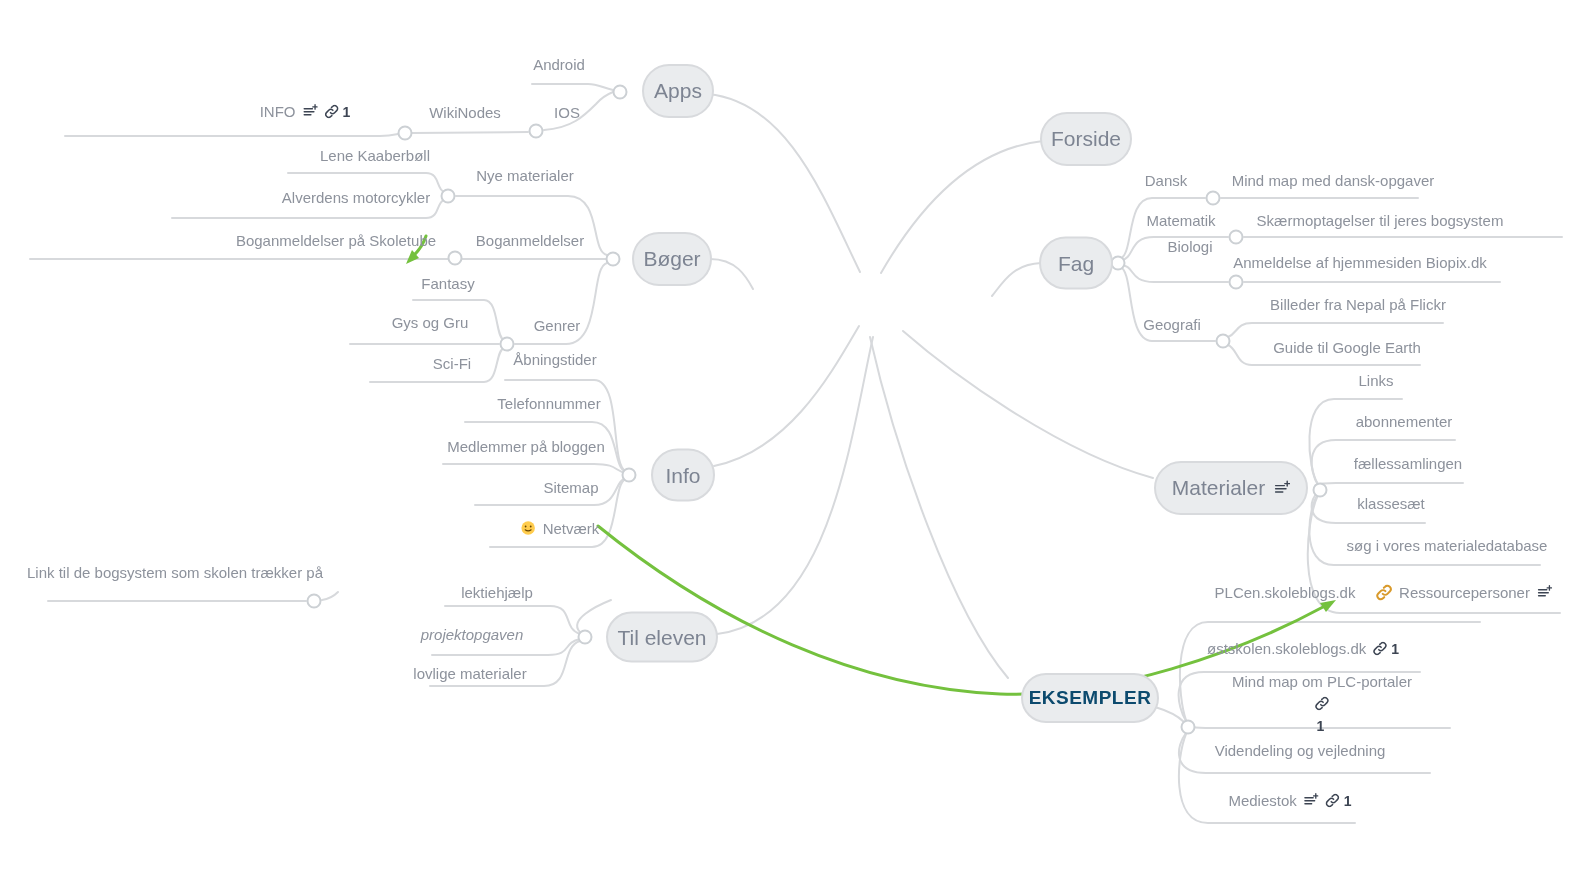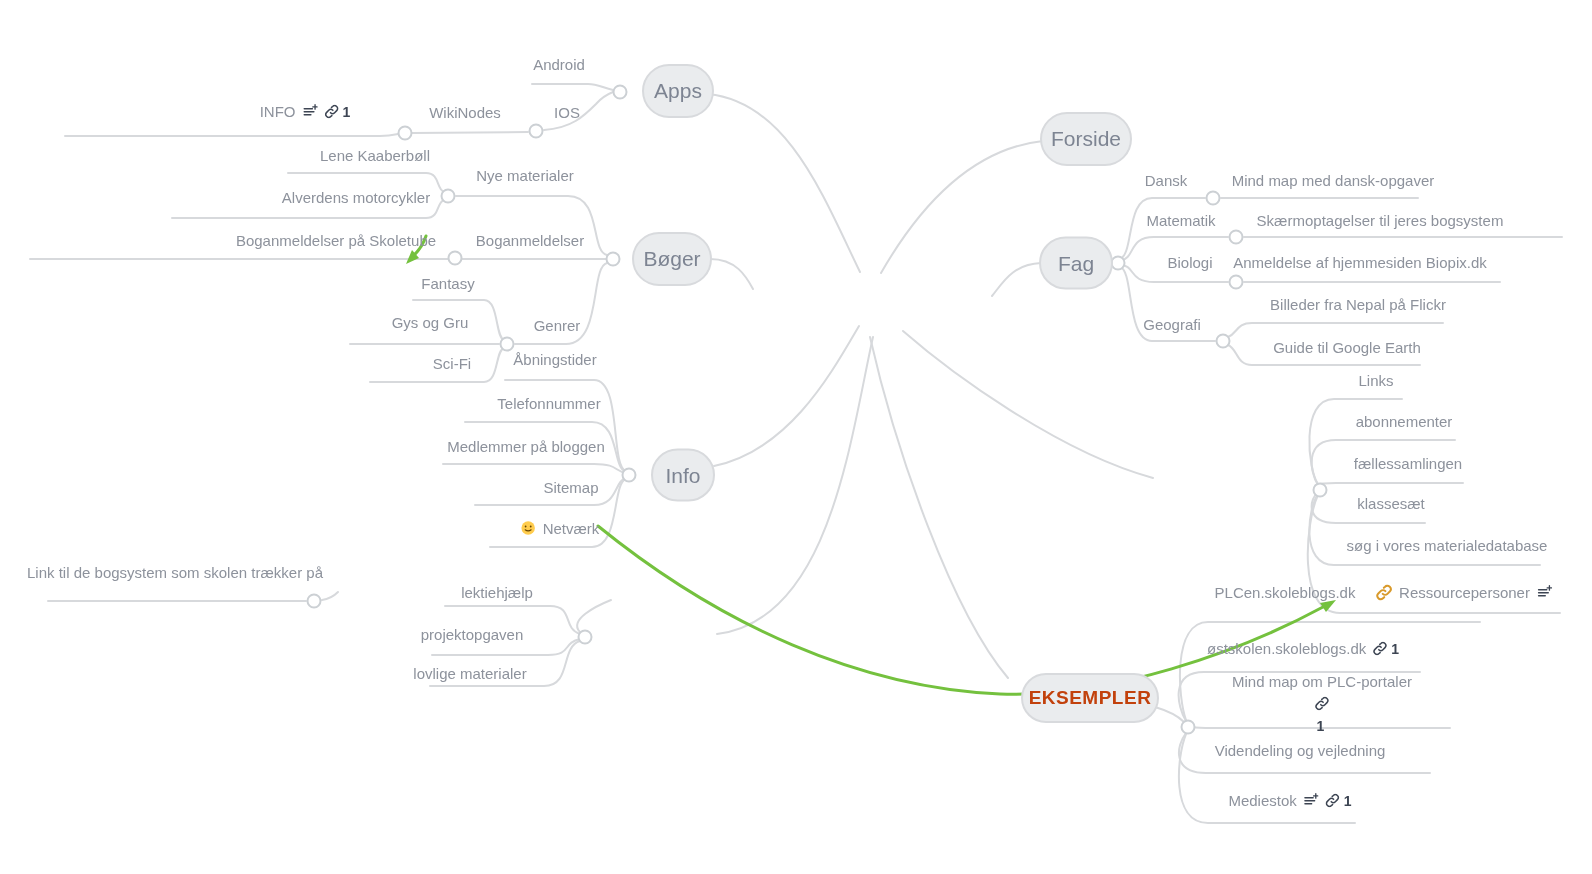--- a/index.html
+++ b/index.html
@@ -4,21 +4,21 @@
 <style>
   html,body{margin:0;padding:0;background:#fff;font-family:"Liberation Sans",sans-serif;}
   .canvas{position:relative;width:1592px;height:874px;background:#ffffff;overflow:hidden;}
   svg.lines{position:absolute;left:0;top:0;z-index:0;}
   .leaf{position:absolute;transform:translate(-50%,-50%);white-space:nowrap;color:#8d929c;
         font-size:15px;display:flex;align-items:center;gap:7px;z-index:2;}
   .node{position:absolute;transform:translate(-50%,-50%);background:#eaecee;border:2px solid #d8dadd;
         border-radius:27px;color:#7d8492;font-size:21px;display:flex;align-items:center;
         justify-content:center;white-space:nowrap;gap:9px;z-index:2;}
   .root{background:#e8651c;border:none;color:#ffffff;font-size:25px;border-radius:33px;letter-spacing:.5px;}
-  .bold-node{font-weight:bold;color:#c2410c;font-size:19px;letter-spacing:.5px;}
+  .bold-node{font-weight:bold;color:#0c4a6e;font-size:19px;letter-spacing:.5px;}
   .box-node{background:#ffffff;border-radius:14px;font-weight:bold;color:#50555f;font-size:19px;z-index:1;}
   .count{color:#3d4553;font-weight:bold;font-size:14px;margin-left:-3px;}
   .icon{display:inline-flex;align-items:center;}
 </style>
 </head>
 <body>
 
 <div class="canvas">
 
 <svg class="lines" width="1592" height="874" viewBox="0 0 1592 874">
@@ -124,20 +124,32 @@
 </div>
 <div class="node" style="left:1076px;top:263px;width:70px;height:49px;">
   <span>Fag</span>
 </div>
 <div class="node" style="left:672px;top:259px;width:76px;height:50px;">
   <span>Bøger</span>
 </div>
 <div class="node" style="left:683px;top:475px;width:60px;height:49px;">
   <span>Info</span>
 </div>
+<div class="node" style="left:1231px;top:488px;width:150px;height:50px;">
+  <span>Materialer</span>
+  <span class="icon">
+    <svg width="16" height="16" viewBox="0 0 20 20" fill="none" stroke="#3d4553" stroke-width="1.8" stroke-linecap="round">
+          <path d="M2 7h11M2 11h13M2 15h9"></path>
+          <path d="M16.5 1.5v6M13.5 4.5h6"></path>
+        </svg>
+  </span>
+</div>
+<div class="node" style="left:662px;top:637px;width:108px;height:47px;">
+  <span>Til eleven</span>
+</div>
 <div class="node bold-node" style="left:1090px;top:698px;width:134px;height:46px;">
   <span>EKSEMPLER</span>
 </div>
 
 
 <div class="leaf" style="left:559px;top:64px;">
       <span>Android</span>
     </div>
 <div class="leaf" style="left:567px;top:112px;">
       <span>IOS</span>
@@ -213,40 +225,40 @@
       </span>
   <span>Netværk</span>
 </div>
 
 <div class="leaf" style="left:175px;top:572px;">
       <span>Link til de bogsystem som skolen trækker på</span>
     </div>
 <div class="leaf" style="left:497px;top:592px;">
       <span>lektiehjælp</span>
     </div>
-<div class="leaf" style="left:472px;top:634px;">
+<div class="leaf" style="left:472px;top:634px;font-style:italic;">
       <span>projektopgaven</span>
     </div>
 <div class="leaf" style="left:470px;top:673px;">
       <span>lovlige materialer</span>
     </div>
 
 <div class="leaf" style="left:1166px;top:180px;">
       <span>Dansk</span>
     </div>
 <div class="leaf" style="left:1333px;top:180px;">
       <span>Mind map med dansk-opgaver</span>
     </div>
 <div class="leaf" style="left:1181px;top:220px;">
       <span>Matematik</span>
     </div>
 <div class="leaf" style="left:1380px;top:220px;">
       <span>Skærmoptagelser til jeres bogsystem</span>
     </div>
-<div class="leaf" style="left:1168px;top:262px;padding-left:44px;">
+<div class="leaf" style="left:1168px;top:246px;padding-left:44px;">
       <span>Biologi</span>
     </div>
 <div class="leaf" style="left:1360px;top:262px;">
       <span>Anmeldelse af hjemmesiden Biopix.dk</span>
     </div>
 <div class="leaf" style="left:1172px;top:324px;">
       <span>Geografi</span>
     </div>
 <div class="leaf" style="left:1358px;top:304px;">
       <span>Billeder fra Nepal på Flickr</span>

